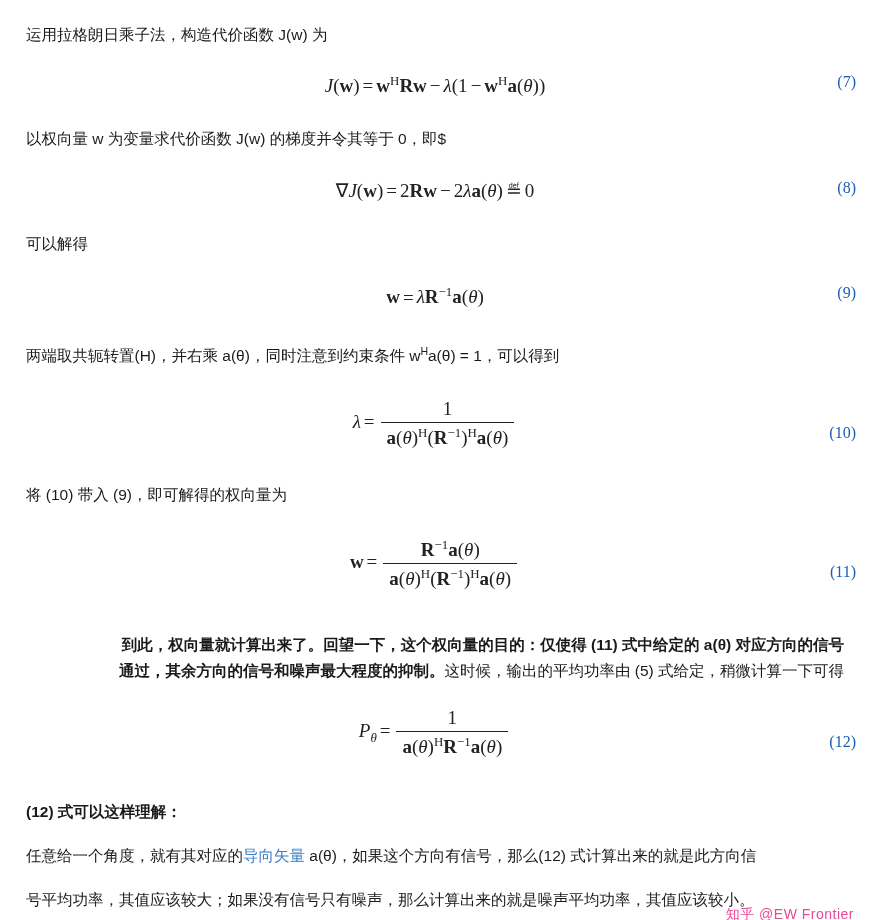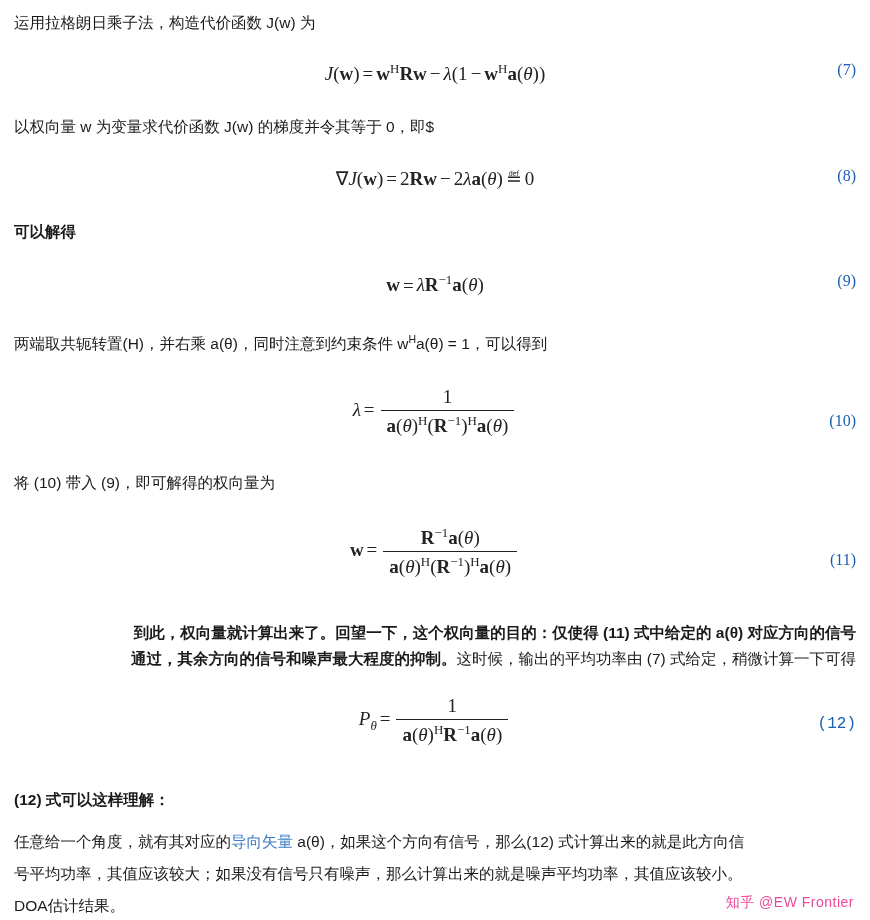--- a/index.html
+++ b/index.html
@@ -20,21 +20,21 @@
     height: 920px;
     position: relative;
     padding: 0;
     box-sizing: border-box;
   }
   .para {
     font-family: "Liberation Sans", sans-serif;
     font-size: 15.5px;
     line-height: 26px;
     color: #1a1a1a;
-    margin: 0;
+    margin: 12px;
     padding: 3px 14px;
   }
   .para.bold {
     font-weight: bold;
   }
   .mathline {
     position: relative;
     text-align: center;
     font-family: "Liberation Serif", serif;
     color: #222;
@@ -99,21 +99,21 @@
 
   <div class="para" style="margin-top:26px;">
     <span>以权向量 w 为变量求代价函数 J(w) 的梯度并令其等于 0，即$</span>
   </div>
 
   <div class="mathline eqline" style="margin-top:24px;">
     ∇<span class="mi">J</span>(<span class="mb">w</span>)<span class="op">=</span>2<span class="mb">R</span><span class="mb">w</span><span class="op">−</span>2<span class="mi">λ</span><span class="mb">a</span>(<span class="mi">θ</span>)<span class="op">≝</span>0
     <span class="eqnum">(8)</span>
   </div>
 
-  <div class="para" style="margin-top:26px;font-weight:bold;">
+  <div class="para" style="margin-top:26px;">
     <span>可以解得</span>
   </div>
 
   <div class="mathline eqline" style="margin-top:24px;">
     <span class="mb">w</span><span class="op">=</span><span class="mi">λ</span><span class="mb">R</span><span class="supn">−1</span><span class="mb">a</span>(<span class="mi">θ</span>)
     <span class="eqnum">(9)</span>
   </div>
 
   <div class="para" style="margin-top:26px;">
     <span>两端取共轭转置(H)，并右乘 a(θ)，同时注意到约束条件 w</span><span class="supn">H</span><span>a(θ) = 1，可以得到</span>
@@ -134,29 +134,29 @@
   <div class="mathline eqline" style="margin-top:26px;">
     <span class="mb">w</span><span class="op">=</span><span class="frac">
       <span class="num"><span class="mb">R</span><span class="supn">−1</span><span class="mb">a</span>(<span class="mi">θ</span>)</span>
       <span class="den"><span class="mb">a</span>(<span class="mi">θ</span>)<span class="supn">H</span>(<span class="mb">R</span><span class="supn">−1</span>)<span class="supn">H</span><span class="mb">a</span>(<span class="mi">θ</span>)</span>
     </span>
     <span class="eqnum" style="top:26px;">(11)</span>
   </div>
 
   <div class="para" style="margin-top:38px;text-align:right;">
     <span style="font-weight:bold;">到此，权向量就计算出来了。回望一下，这个权向量的目的：仅使得 (11) 式中给定的 a(θ) 对应方向的信号</span><br>
-    <span style="font-weight:bold;">通过，其余方向的信号和噪声最大程度的抑制。</span><span>这时候，输出的平均功率由 (7) 式给定，稍微计算一下可得</span>
+    <span style="font-weight:bold;">通过，其余方向的信号和噪声最大程度的抑制。</span><span>这时候，输出的平均功率由 (5) 式给定，稍微计算一下可得</span>
   </div>
 
   <div class="mathline eqline" style="margin-top:20px;">
     <span class="mi">P</span><span class="sub">θ</span><span class="op">=</span><span class="frac">
       <span class="num">1</span>
       <span class="den"><span class="mb">a</span>(<span class="mi">θ</span>)<span class="supn">H</span><span class="mb">R</span><span class="supn">−1</span><span class="mb">a</span>(<span class="mi">θ</span>)</span>
     </span>
-    <span class="eqnum" style="top:20px;font-family:Liberation Mono, monospace;">(12)</span>
+    <span class="eqnum" style="top:26px;">(12)</span>
   </div>
 
   <div class="para bold" style="margin-top:38px;">
     <span>(12) 式可以这样理解：</span>
   </div>
 
   <div class="para" style="margin-top:10px;">
     <span>任意给一个角度，就有其对应的</span><a class="link" href="#">导向矢量</a><span> a(θ)，如果这个方向有信号，那么(12) 式计算出来的就是此方向信</span>
   </div>
 

